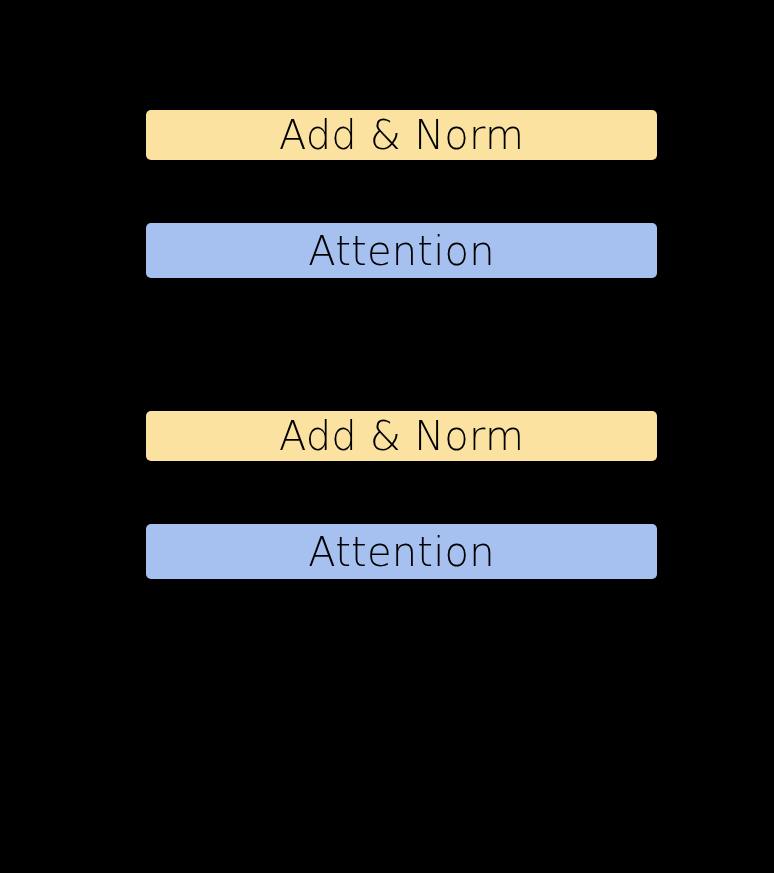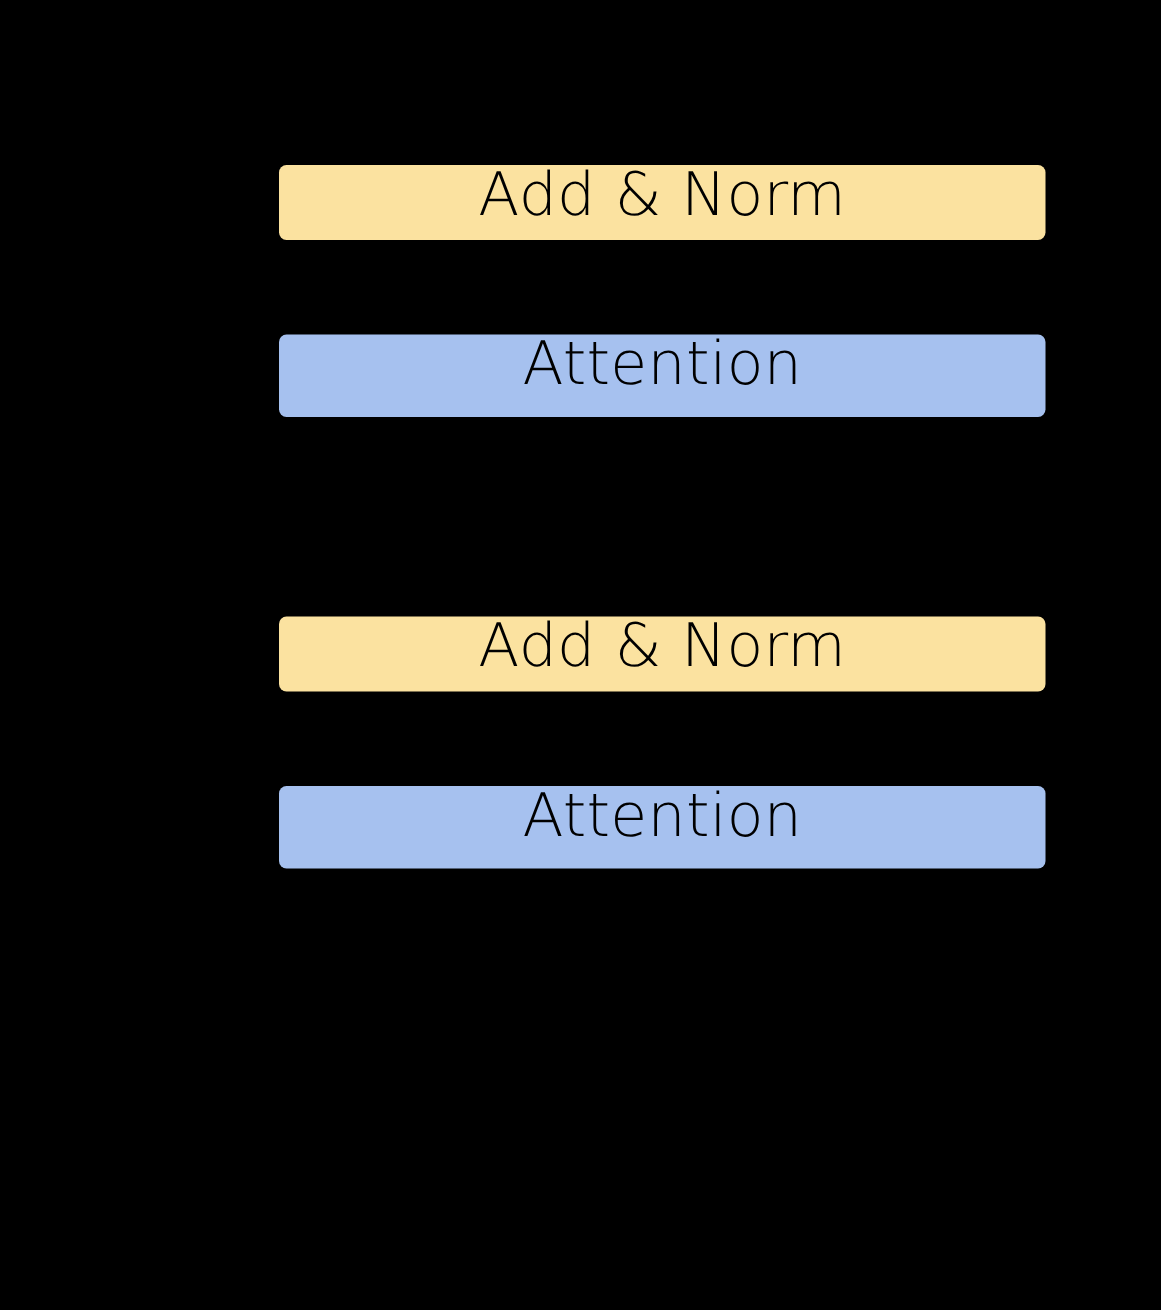--- a/index.html
+++ b/index.html
@@ -13,24 +13,23 @@
     width: 774px;
     height: 873px;
     background: #000000;
     overflow: hidden;
     font-family: "DejaVu Sans", "Liberation Sans", sans-serif;
   }
   .node-box {
     position: absolute;
     box-sizing: border-box;
     display: flex;
-    align-items: flex-start;
+    align-items: center;
     justify-content: center;
     border-radius: 5px;
-    margin-left: 40px;
   }
   .node-label {
     color: #000000;
     font-size: 40px;
     font-weight: 300;
     line-height: 1;
     letter-spacing: 0.2px;
     white-space: nowrap;
     font-family: "DejaVu Sans", "Liberation Sans", sans-serif;
   }

